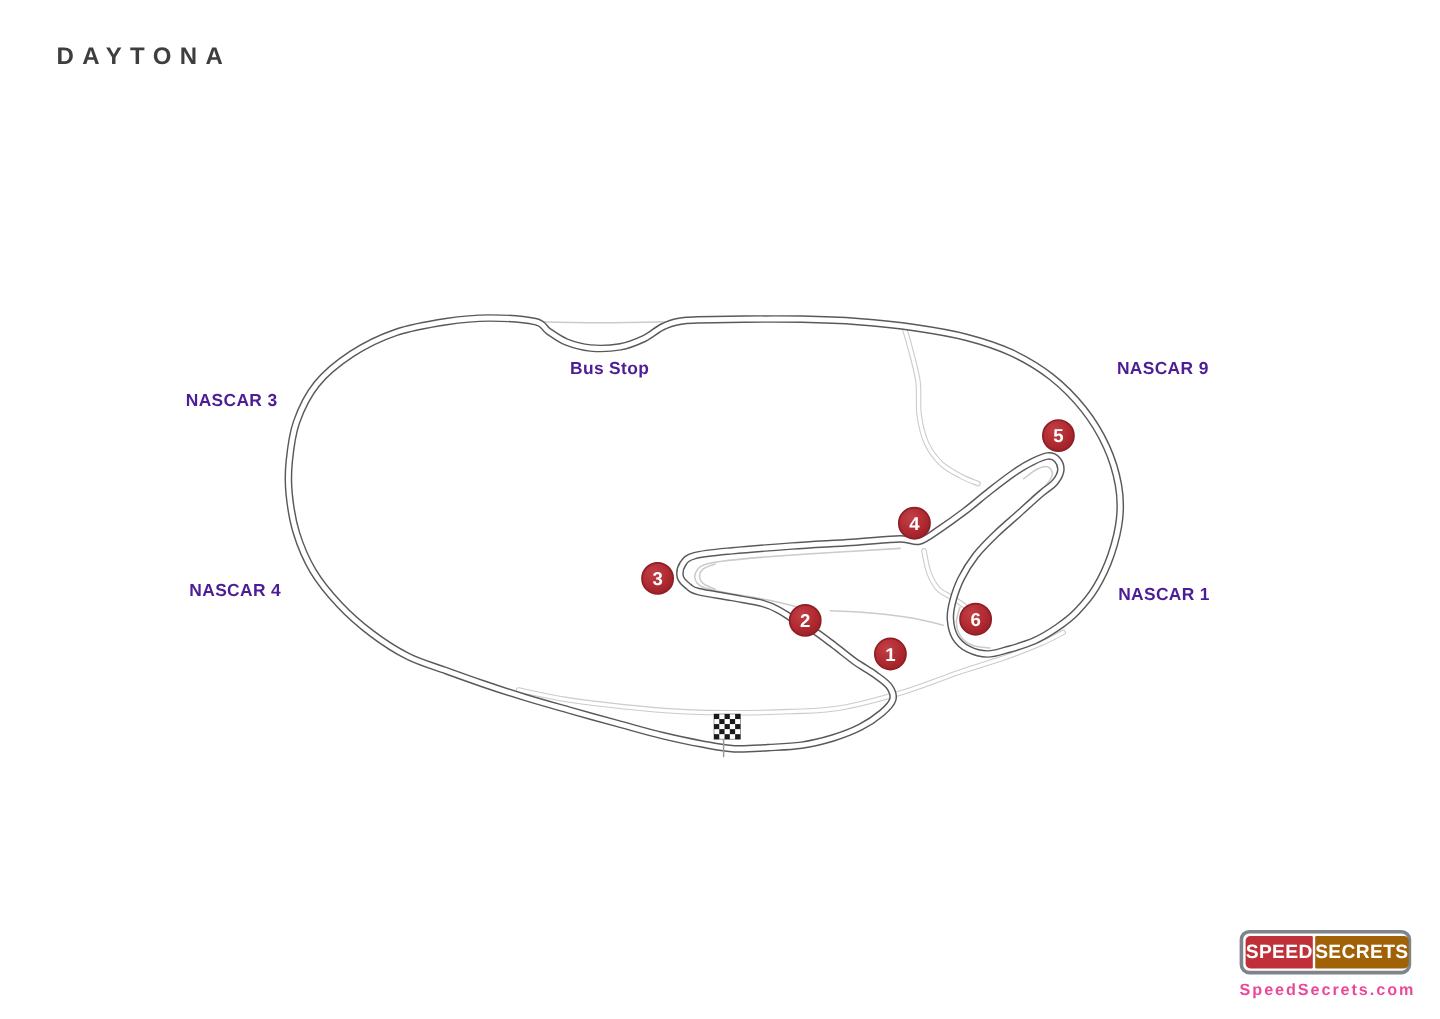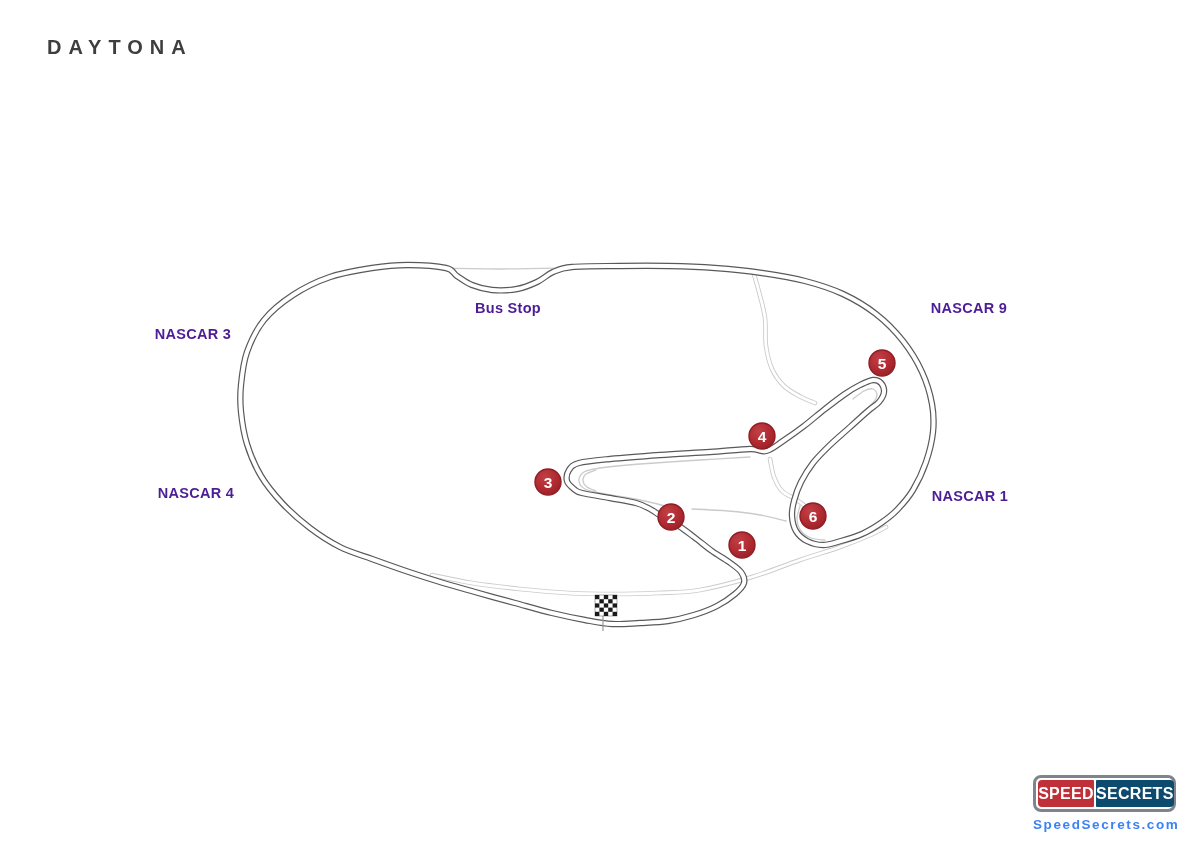--- a/index.html
+++ b/index.html
@@ -10,21 +10,21 @@
               letter-spacing:7px;color:#3e3e40;white-space:nowrap;}
   .tlabel{position:absolute;transform:translate(-50%,-50%);font-size:14.5px;font-weight:700;
           color:#4c1d95;white-space:nowrap;letter-spacing:.02em;}
   .logo{position:absolute;left:1033px;top:775px;width:143px;text-align:center;}
   .logo-box{display:flex;gap:2px;background:#fff;border:3px solid #7f848c;border-radius:8px;
             padding:2px;box-sizing:border-box;height:37px;align-items:stretch;}
   .logo-seg{display:flex;align-items:center;justify-content:center;color:#fff;
             font-weight:700;font-size:16px;letter-spacing:.3px;}
   .logo-seg.red{flex:0 0 56px;border-radius:4px 1px 1px 4px;}
   .logo-seg.blue{flex:1;border-radius:1px 4px 4px 1px;}
-  .logo-domain{margin-top:5px;font-size:13.5px;font-weight:700;color:#3b82f6;letter-spacing:1.6px;}
+  .logo-domain{margin-top:5px;font-size:13.5px;font-weight:700;color:#ec4899;letter-spacing:1.6px;}
 </style>
 </head>
 <body>
 
 <div id="canvas">
   <svg id="track-svg" width="1200" height="849" viewBox="0 0 1200 849">
       <defs>
         <radialGradient id="mg" cx="0.38" cy="0.32" r="0.85">
           <stop offset="0" stop-color="#c04046"></stop>
           <stop offset="0.55" stop-color="#b02930"></stop>
@@ -91,17 +91,17 @@
   <div id="labels">
       <div class="tlabel" style="left: 508px; top: 308px;">Bus Stop</div>
       <div class="tlabel" style="left: 193px; top: 334px;">NASCAR 3</div>
       <div class="tlabel" style="left: 196px; top: 477px; margin-top: 16px;">NASCAR 4</div>
       <div class="tlabel" style="left: 969px; top: 308px;">NASCAR 9</div>
       <div class="tlabel" style="left: 970px; top: 496px;">NASCAR 1</div>
     </div>
   <div class="logo">
     <div class="logo-box">
       <span class="logo-seg red" style="background: rgb(191, 48, 56);">SPEED</span>
-      <span class="logo-seg blue" style="background: #0c4a6e;">SECRETS</span>
+      <span class="logo-seg blue" style="background: #a16207;">SECRETS</span>
     </div>
     <div class="logo-domain">SpeedSecrets.com</div>
   </div>
 </div>
 
 </body></html>

